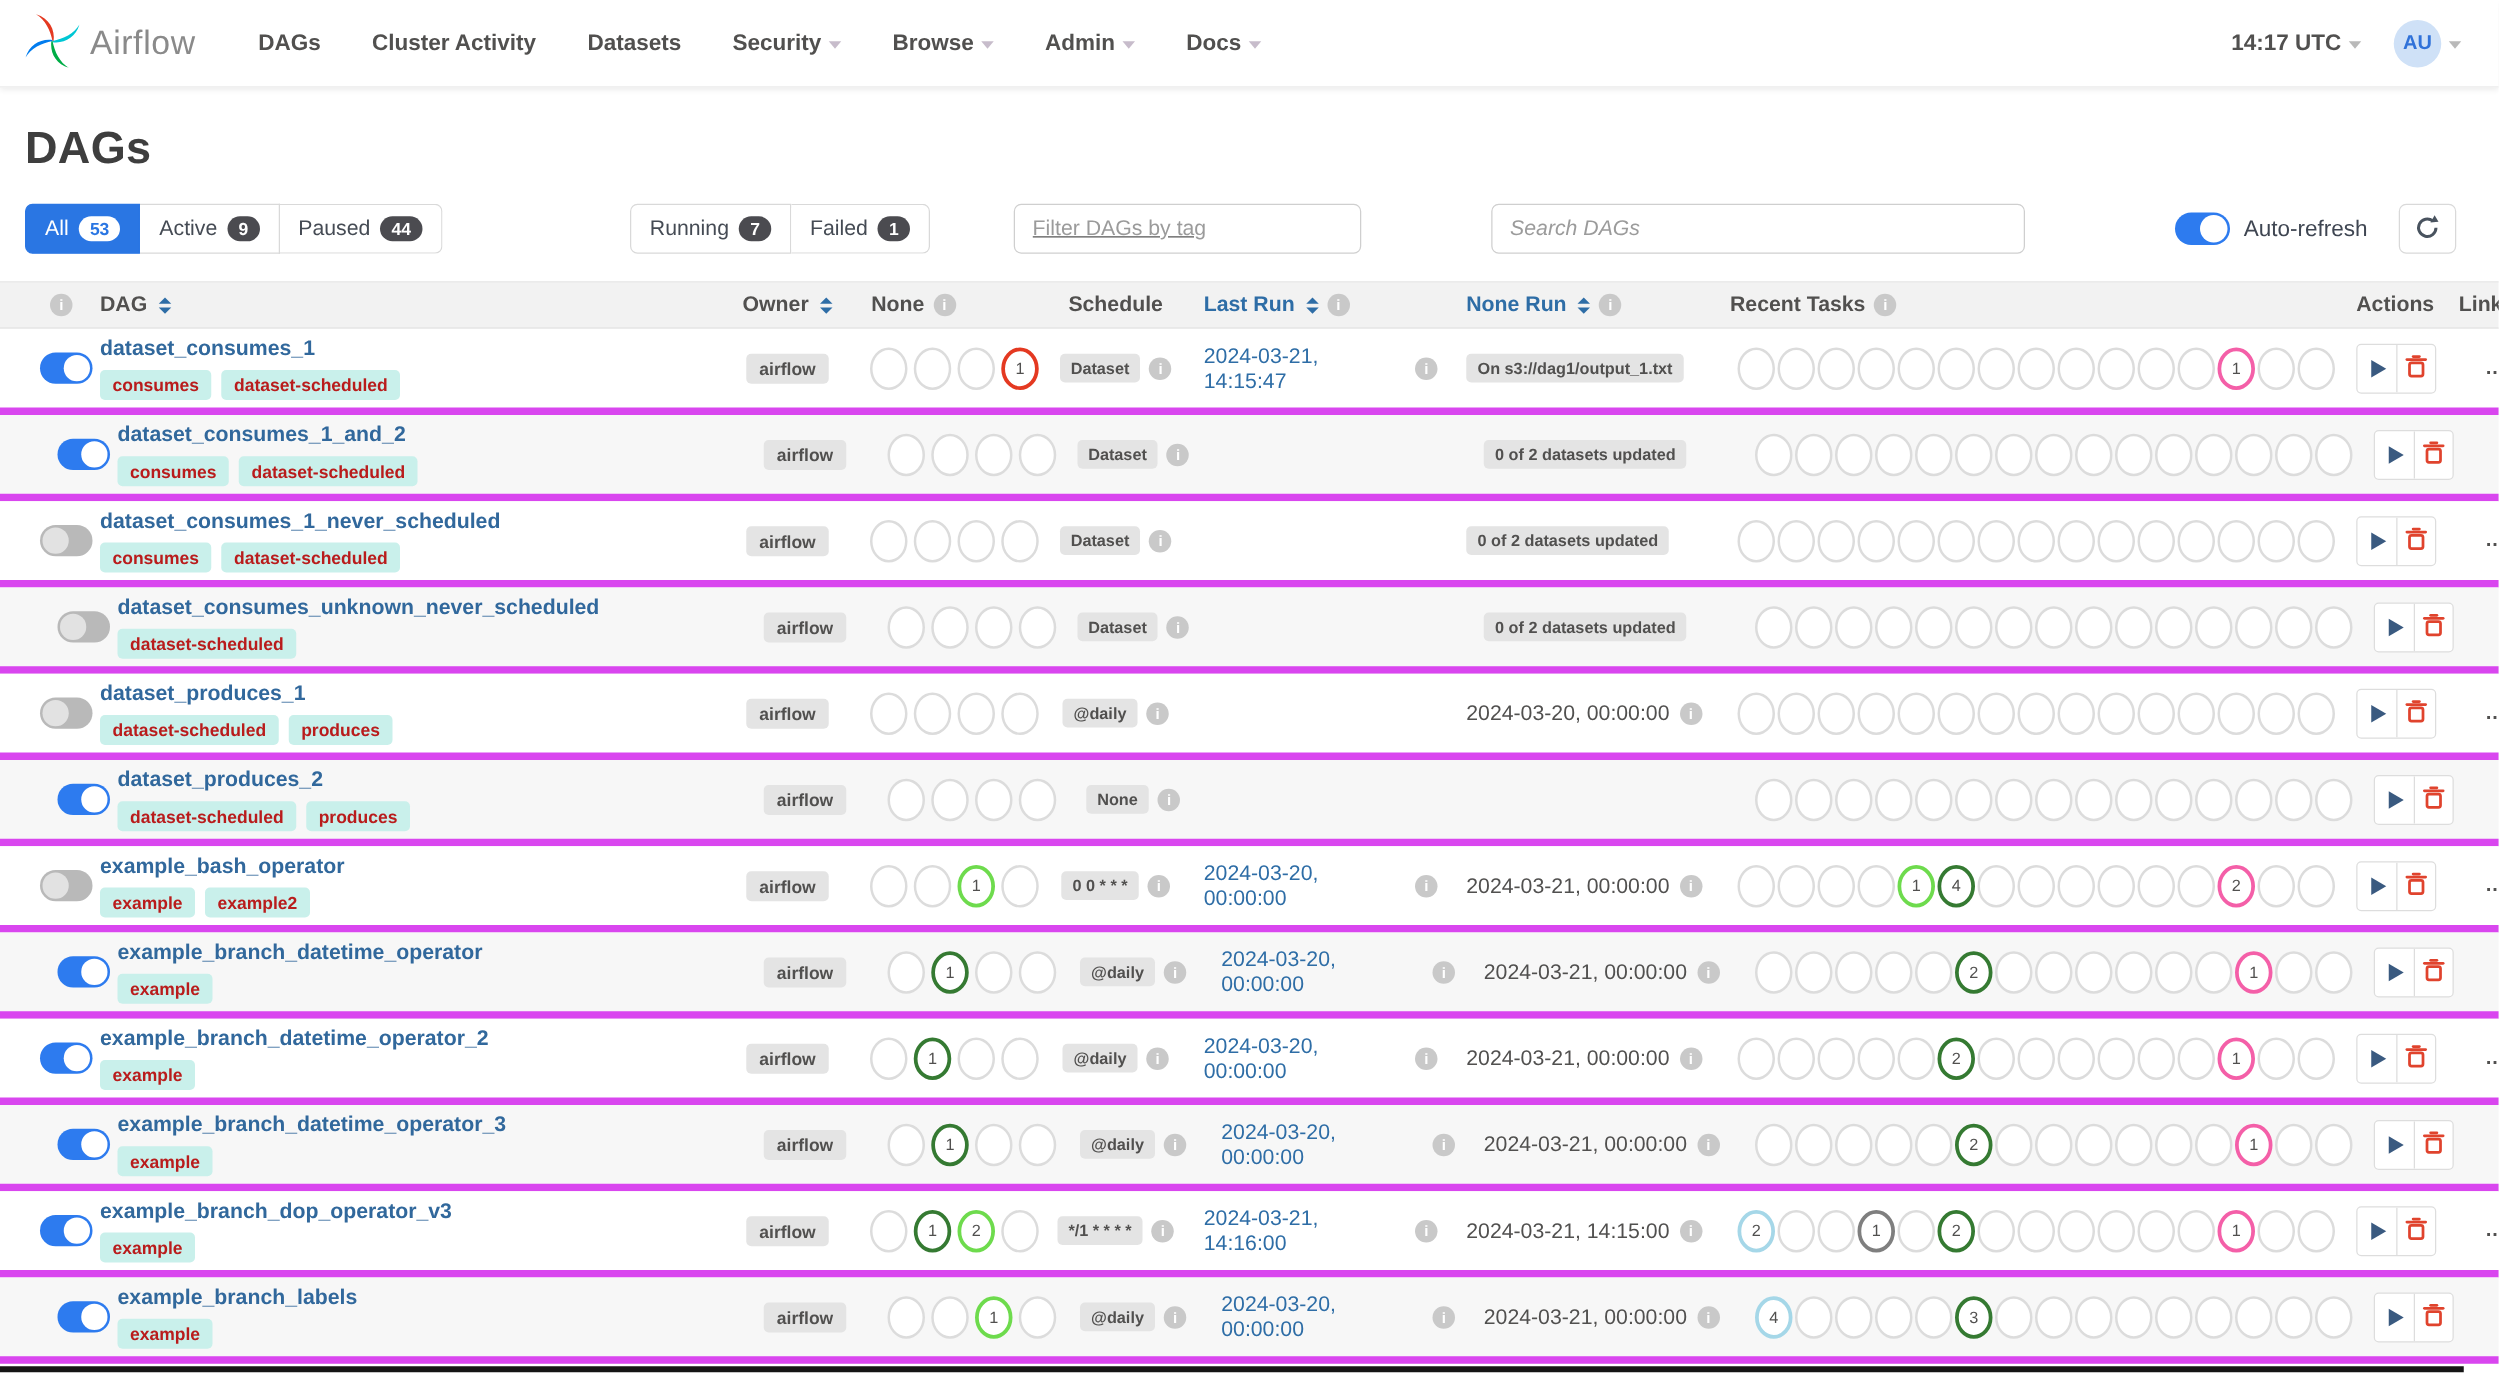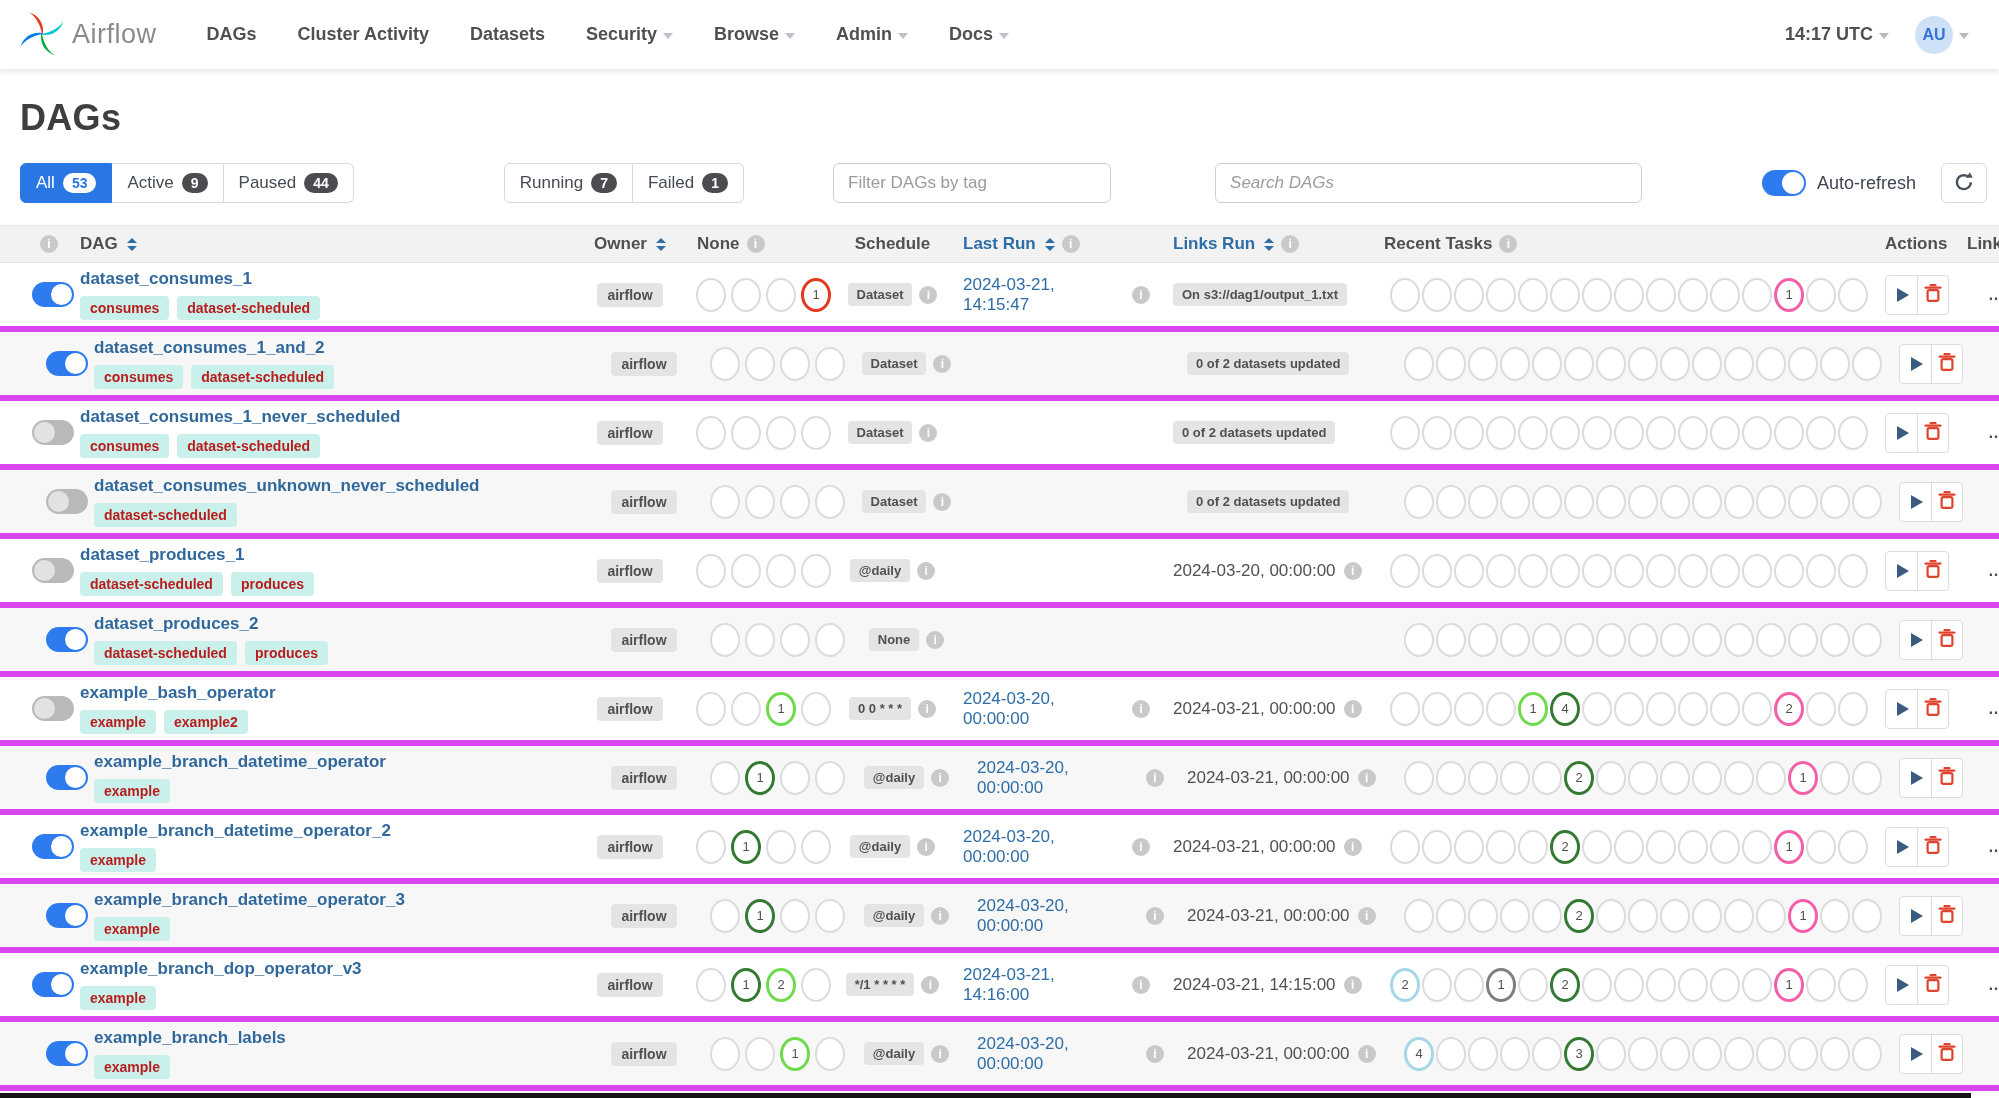--- a/index.html
+++ b/index.html
@@ -33,21 +33,21 @@
   .btn-group .fbtn + .fbtn { border-left:none; }
   .btn-group .fbtn:first-child { border-radius:6px 0 0 6px; }
   .btn-group .fbtn:last-child { border-radius:0 6px 6px 0; }
   .fbtn.active { background:#2a76e3; border-color:#2a76e3; color:#fff;justify-content:flex-end; }
   .count-badge { background:#4b4b50; color:#fff; border-radius:12px; padding:3px 9px; font-size:14px; font-weight:bold; line-height:1; }
   .fbtn.active .count-badge { background:#fff; color:#2a76e3; }
   .grp2 { margin-left:150px; }
   .txt-input { height:40px; border:1px solid #cfcfcf; border-radius:6px; padding:0 14px;
     font-size:17px; color:#555; font-family:"Liberation Sans",sans-serif; }
   .txt-input::placeholder { color:#9b9b9b; }
-  .tag-input { width:278px; margin-left:89px; }
+  .tag-input { width:278px; margin-left:67px;text-decoration:underline; }
   .search-input { width:427px; margin-left:104px;font-style:italic; }
   .autorefresh { display:flex; align-items:center; gap:11px; margin-left:120px; font-size:18px; color:#3f4652; }
   .toggle { width:44px; height:26px; border-radius:14px; position:relative; cursor:pointer; flex:none; }
   .toggle .knob { position:absolute; top:2px; width:22px; height:22px; border-radius:50%; background:#fff; }
   .toggle.on { background:#2d7bef; } .toggle.on .knob { right:2px; }
   .toggle.off { background:#b9b9b9; } .toggle.off .knob { left:2px; background:#e2e2e2; }
   .refresh-btn { width:46px; height:40px; margin-left:14px; border:1px solid #d9d9d9; border-radius:6px;
     background:#fff; display:flex; align-items:center; justify-content:center; cursor:pointer; }
   
   .dag-table { margin-top:22px; }
@@ -224,21 +224,21 @@
     </div>
     <div class="hcell blue" style="padding-left:13px">
       <span>Last Run</span>
         <span class="sort">
           <i class="up"></i>
           <i class="dn"></i>
         </span>
         <span class="info">i</span>
     </div>
     <div class="hcell blue" style="padding-left:23px">
-      <span>Links Run</span>
+      <span>None Run</span>
         <span class="sort">
           <i class="up"></i>
           <i class="dn"></i>
         </span>
         <span class="info">i</span>
     </div>
     <div class="hcell" style="padding-left:9px">
       <span>Recent Tasks</span>
         <span class="info">i</span>
     </div>

